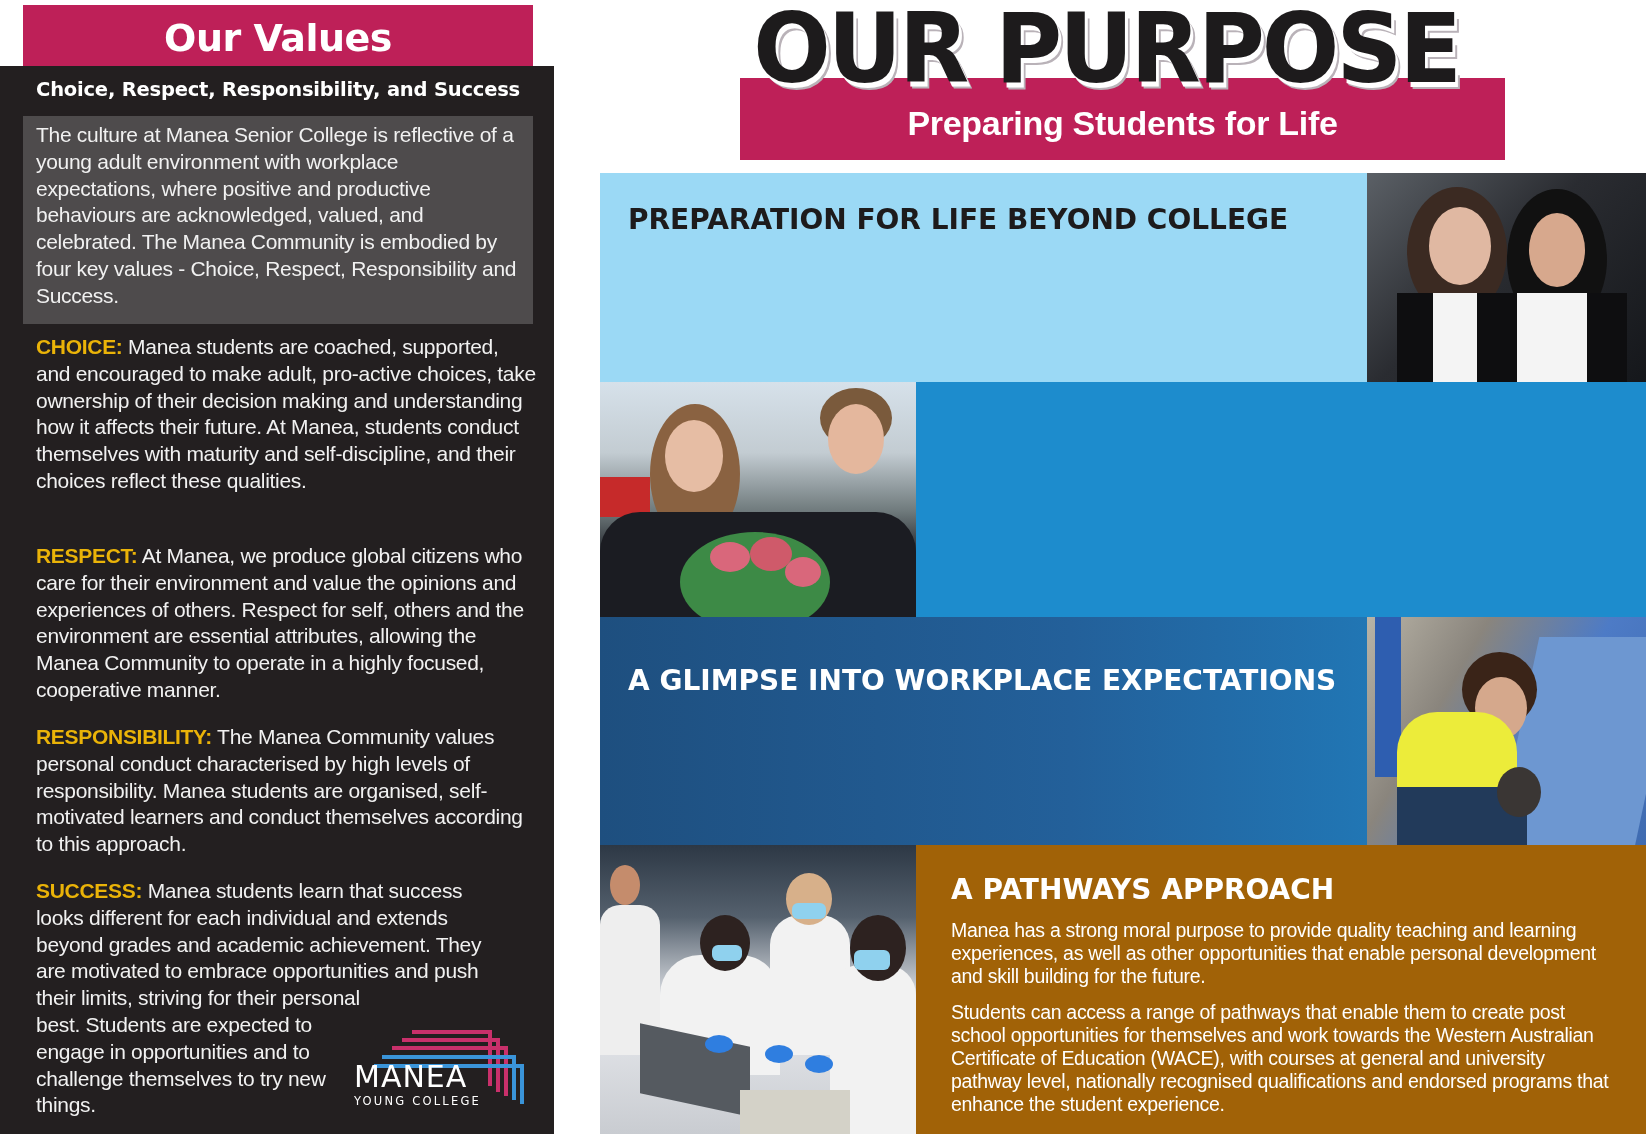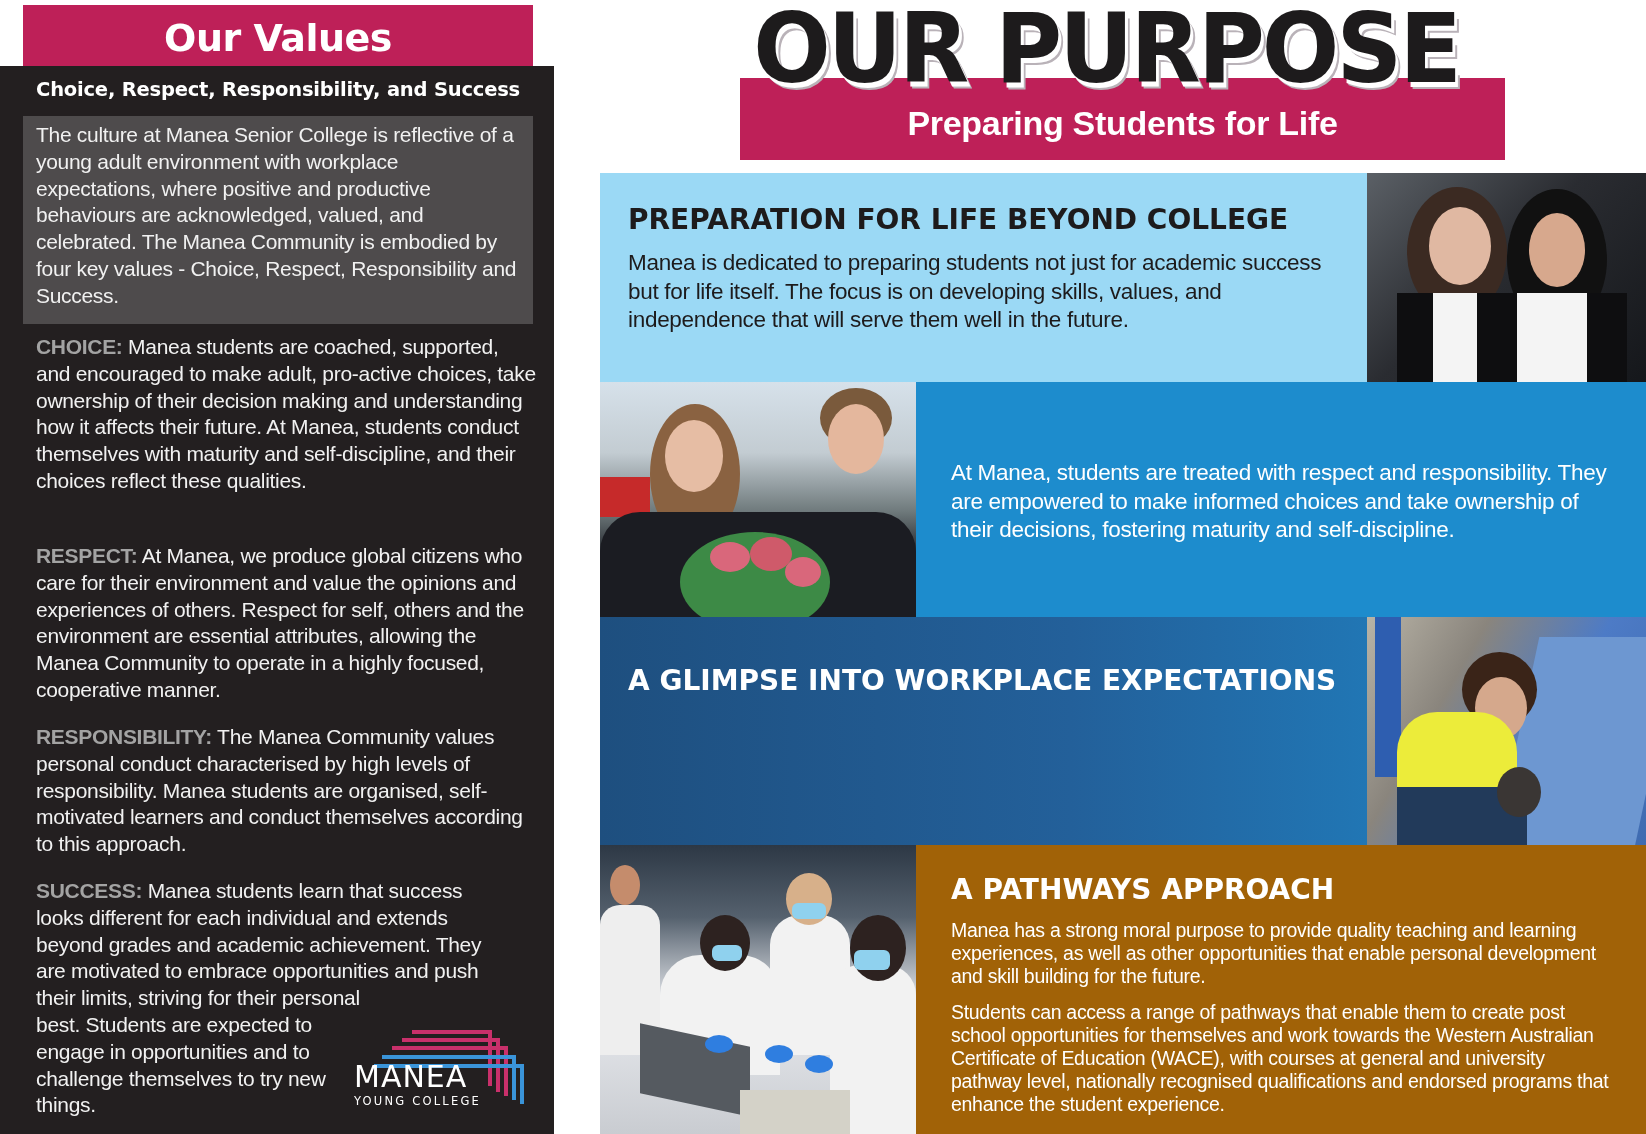--- a/index.html
+++ b/index.html
@@ -24,21 +24,21 @@
   }
   .intro-box {
     position: absolute; left: 23px; top: 50px; width: 510px; height: 208px;
     background: #4e4b4c; padding: 6px 10px 0 13px;
     font-size: 21px; line-height: 26.8px; letter-spacing: -0.3px; color: #f1f1f1;
   }
   .value-block {
     position: absolute; left: 36px; width: 500px;
     font-size: 21px; line-height: 26.8px; letter-spacing: -0.3px; color: #f1f1f1;
   }
-  .value-block b { font-weight: bold; color: #a3a3a3; }
+  .value-block b { font-weight: bold; color: #eab308; }
   .v-choice { top: 268px; }
   .v-respect { top: 477px; }
   .v-resp { top: 658px; }
   .v-success { top: 812px; width: 470px; }
   .v-success .narrow { display: block; width: 320px; }
 
   .logo {
     position: absolute; left: 352px; top: 1026px; width: 175px; height: 90px;
   }
   .logo-word {
@@ -153,21 +153,20 @@
   <div class="logo-word">MANEA</div>
   <div class="logo-sub">YOUNG COLLEGE</div>
 </div>
 
 <div class="purpose-band"></div>
 <div class="purpose-title">OUR PURPOSE</div>
 <div class="purpose-sub">Preparing Students for Life</div>
 
 <div class="row row1">
   <div class="sec-title">PREPARATION FOR LIFE BEYOND COLLEGE</div>
-  <div class="sec-body">Manea is dedicated to preparing students not just for academic success but for life itself. The focus is on developing skills, values, and independence that will serve them well in the future.</div>
   <div class="photo photo1" title="Two graduating students in black gowns with white stoles">
     <div class="shape" style="left:40px;top:14px;width:100px;height:130px;background:#3b2a22;"></div>
     <div class="shape" style="left:62px;top:34px;width:62px;height:78px;background:#e0b8a2;"></div>
     <div class="shape" style="left:140px;top:16px;width:100px;height:140px;background:#111;"></div>
     <div class="shape" style="left:162px;top:40px;width:56px;height:74px;background:#d7a88d;"></div>
     <div style="position:absolute;left:30px;top:120px;width:220px;height:95px;background:#f4f4f4;border-radius:30px 30px 0 0;"></div>
     <div style="position:absolute;left:30px;top:120px;width:36px;height:95px;background:#0e0e10;"></div>
     <div style="position:absolute;left:110px;top:120px;width:40px;height:95px;background:#0e0e10;"></div>
     <div style="position:absolute;left:220px;top:120px;width:40px;height:95px;background:#0e0e10;"></div>
   </div>
@@ -179,21 +178,20 @@
     <div class="shape" style="left:50px;top:22px;width:90px;height:140px;background:#8a6241;"></div>
     <div class="shape" style="left:65px;top:38px;width:58px;height:72px;background:#e6bda4;"></div>
     <div class="shape" style="left:220px;top:6px;width:72px;height:60px;background:#7a5a3c;"></div>
     <div class="shape" style="left:228px;top:22px;width:56px;height:70px;background:#e4b79d;"></div>
     <div style="position:absolute;left:0;top:130px;width:316px;height:105px;background:#1b1c22;border-radius:40px 40px 0 0;"></div>
     <div class="shape" style="left:80px;top:150px;width:150px;height:100px;background:#3d8a46;"></div>
     <div class="shape" style="left:110px;top:160px;width:40px;height:30px;background:#d9677b;"></div>
     <div class="shape" style="left:150px;top:155px;width:42px;height:34px;background:#cf5a6a;"></div>
     <div class="shape" style="left:185px;top:175px;width:36px;height:30px;background:#d9677b;"></div>
   </div>
-  <div class="sec-body">At Manea, students are treated with respect and responsibility. They are empowered to make informed choices and take ownership of their decisions, fostering maturity and self-discipline.</div>
 </div>
 
 <div class="row row3">
   <div class="sec-title">A GLIMPSE INTO WORKPLACE EXPECTATIONS</div>
   <div class="photo photo3" title="Student in hi-vis shirt working under vehicle in workshop">
     <div style="position:absolute;left:8px;top:0;width:26px;height:160px;background:#2e5eb0;"></div>
     <div style="position:absolute;left:150px;top:20px;width:140px;height:210px;background:#6d97d1;transform:skewX(-12deg);"></div>
     <div class="shape" style="left:95px;top:35px;width:75px;height:75px;background:#3a2418;"></div>
     <div class="shape" style="left:108px;top:60px;width:52px;height:62px;background:#d5a88c;"></div>
     <div style="position:absolute;left:30px;top:95px;width:120px;height:100px;background:#ecec3a;border-radius:40px 40px 10px 10px;"></div>

